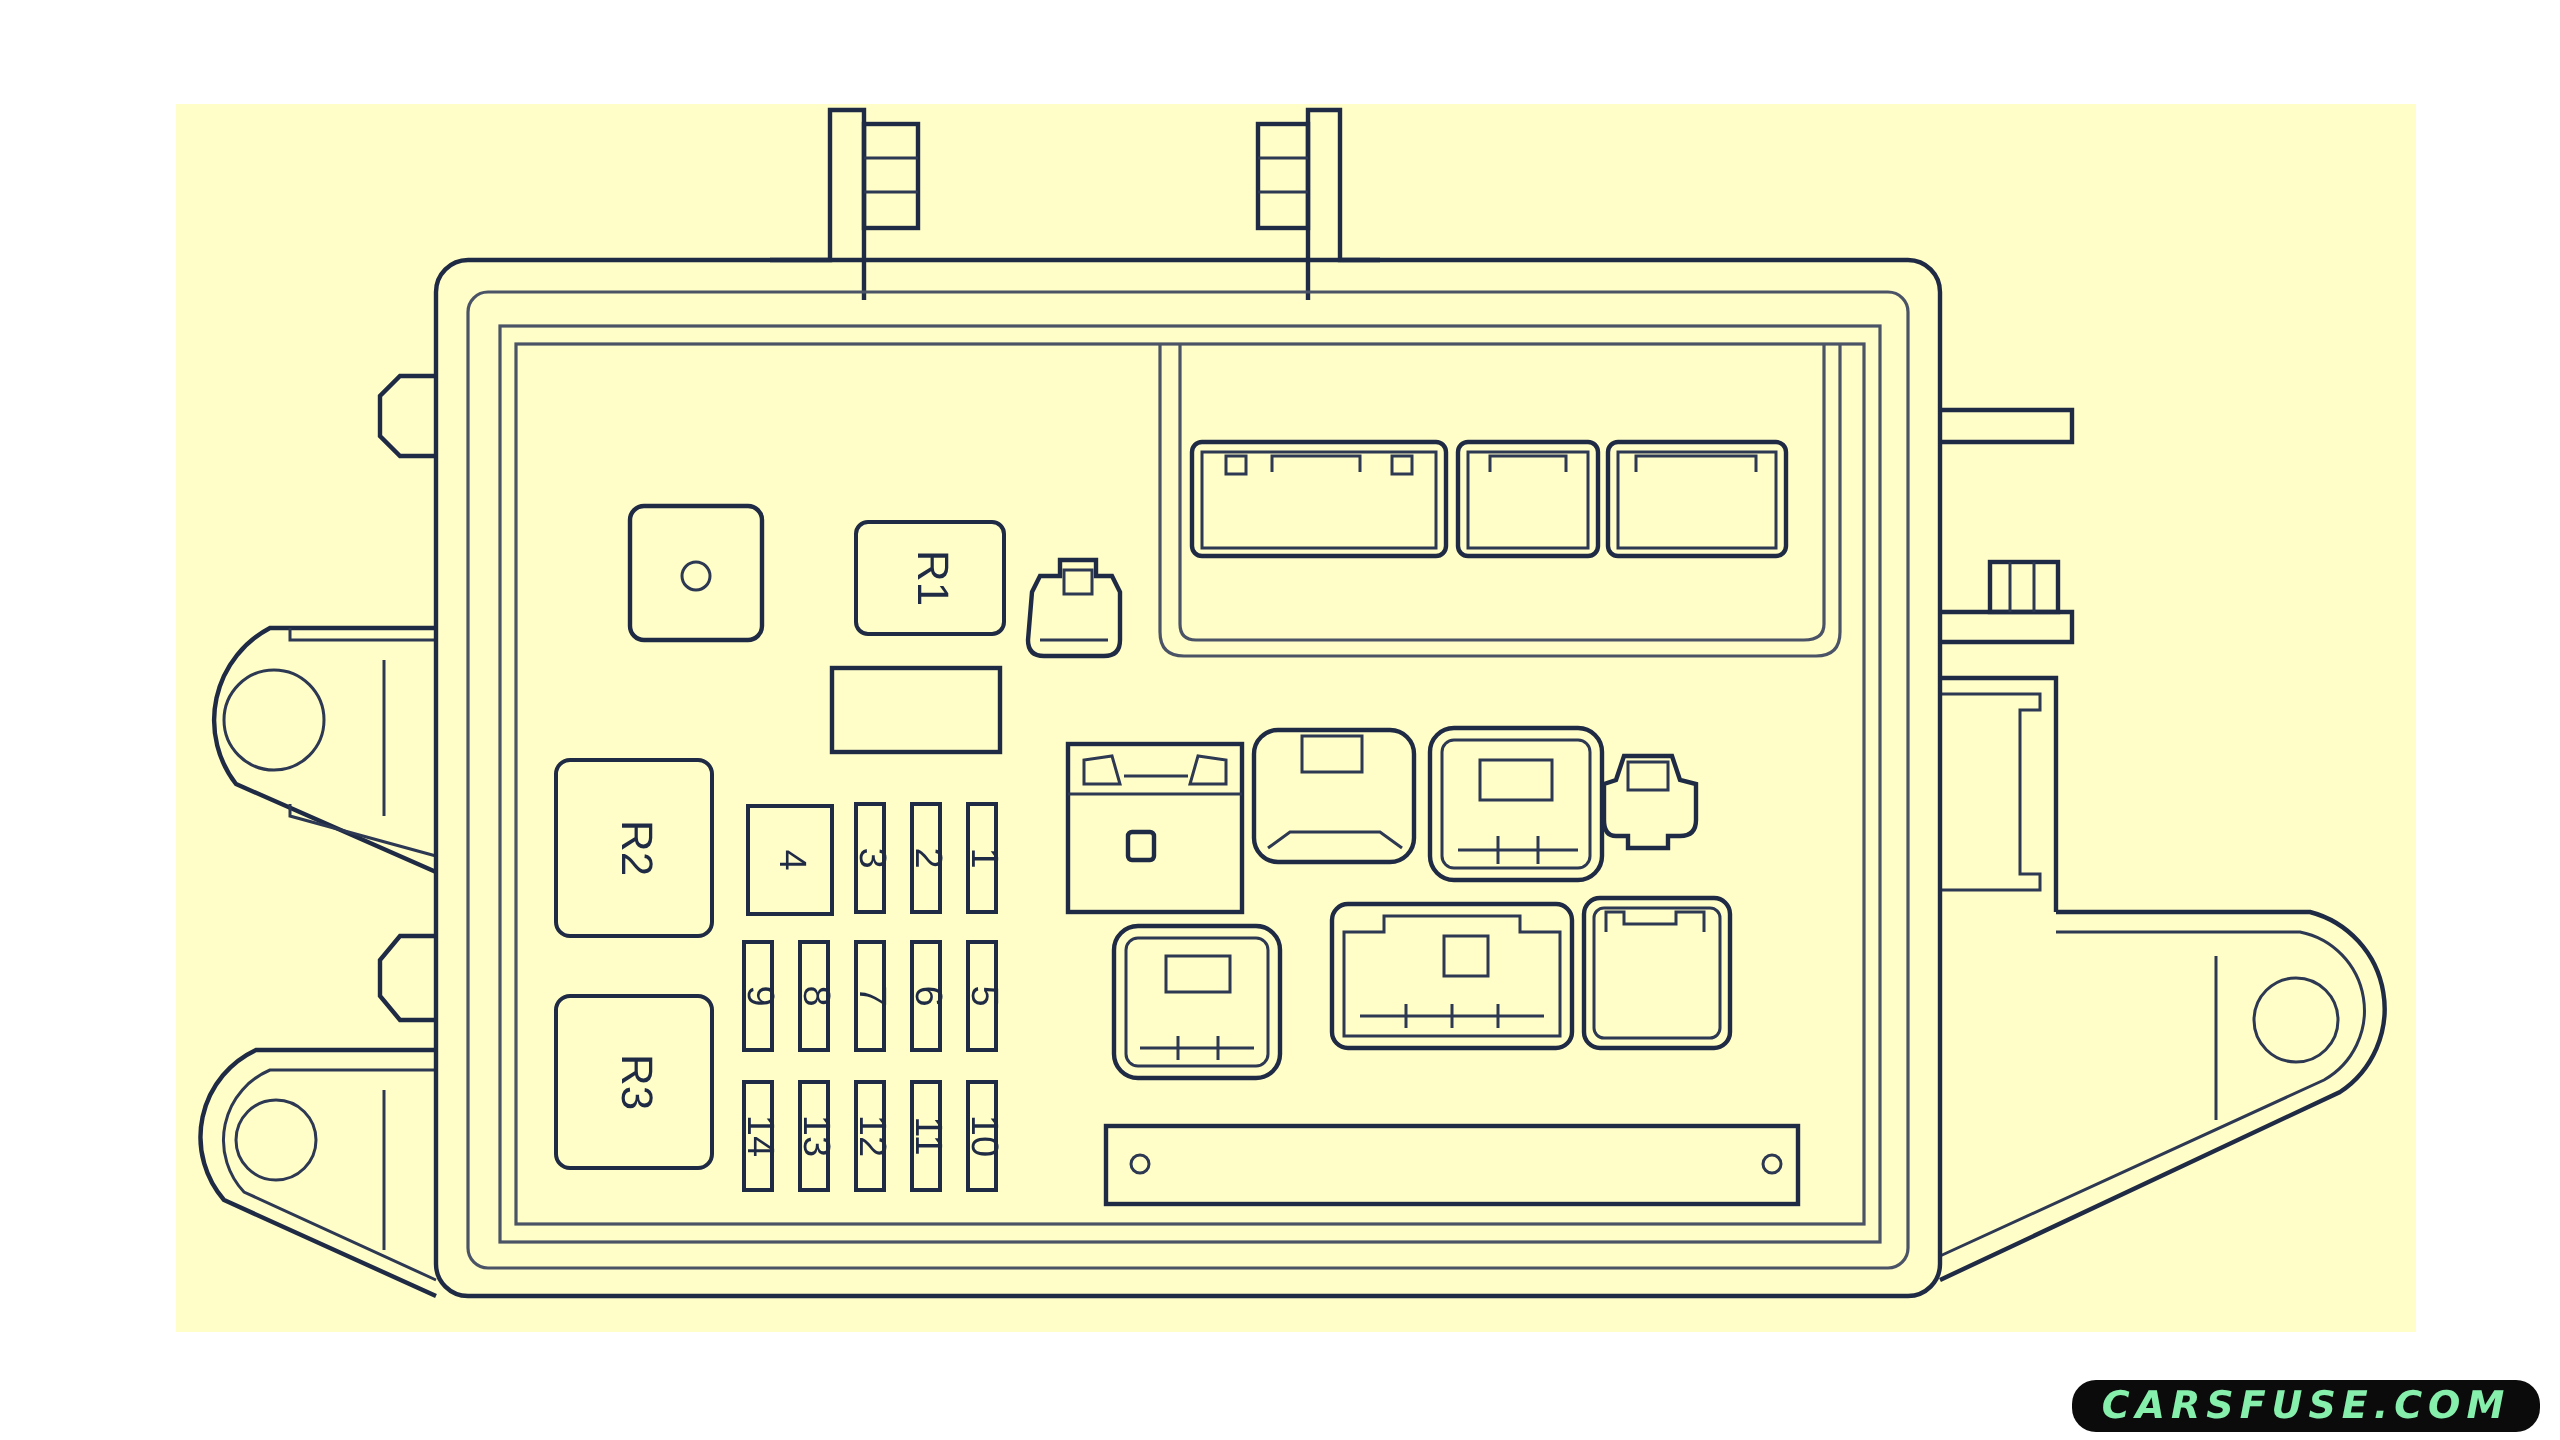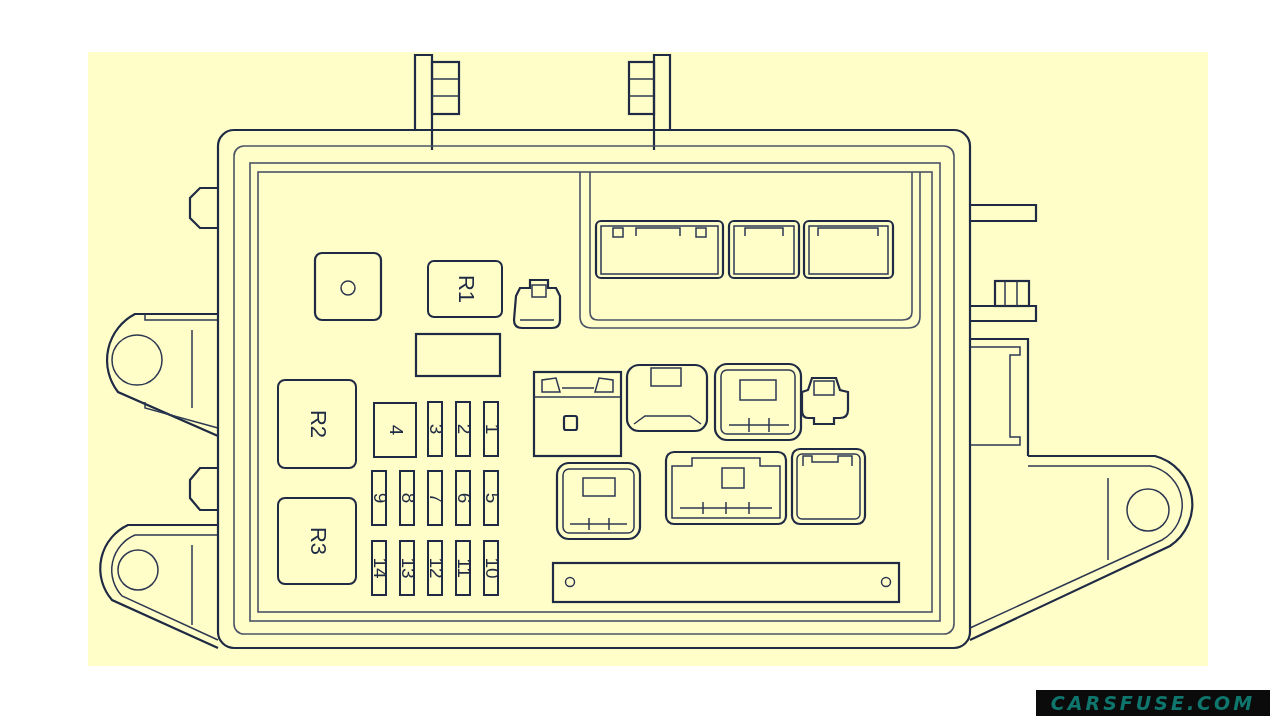--- a/index.html
+++ b/index.html
@@ -7,22 +7,22 @@
   #diagram { position: absolute; left: 0; top: 0; width: 1280px; height: 720px; }
   .ln { fill: none; stroke: #1f2a44; stroke-width: 2.2; }
   .ln-thin { fill: none; stroke: #2d3852; stroke-width: 1.5; }
   .ln-gray { fill: none; stroke: #4a5466; stroke-width: 1.6; }
   .fill-bg { fill: #fffdc8; }
   .lbl { font-family: "Liberation Sans", sans-serif; fill: #1f2a44; font-size: 22px; }
   .lbl-sm { font-family: "Liberation Sans", sans-serif; fill: #1f2a44; font-size: 19px; }
   .fuse { fill: #fffdc8; stroke: #1f2a44; stroke-width: 2; }
   .watermark {
     position: absolute; left: 1036px; top: 690px; width: 234px; height: 26px;
-    background: #0b0b0b; border-radius: 0;
-    color: #0f766e; font-family: "DejaVu Sans", sans-serif; font-weight: bold; font-style: italic;
+    background: #0b0b0b; border-radius: 12px;
+    color: #86efac; font-family: "DejaVu Sans", sans-serif; font-weight: bold; font-style: italic;
     font-size: 19px; letter-spacing: 3px; line-height: 26px; text-align: center;
   }
 </style>
 </head>
 <body>
 
 <svg id="diagram" viewBox="0 0 1280 720" xmlns="http://www.w3.org/2000/svg">
 
   <rect x="88" y="52" width="1120" height="614" class="fill-bg"></rect>
 

